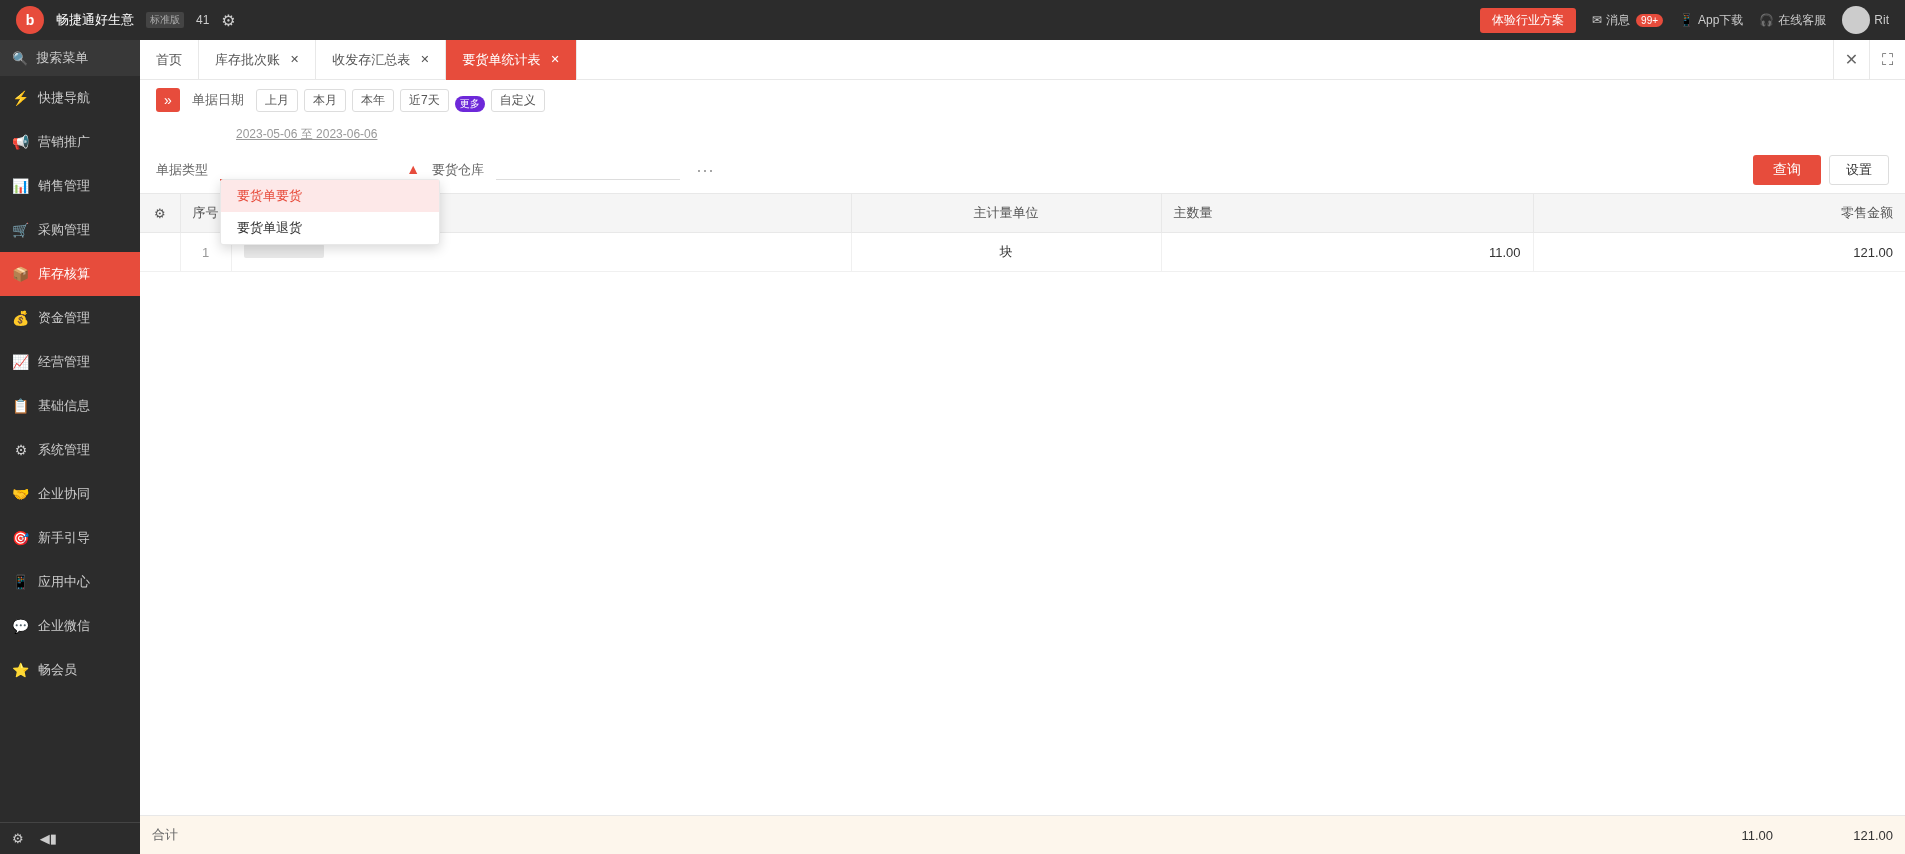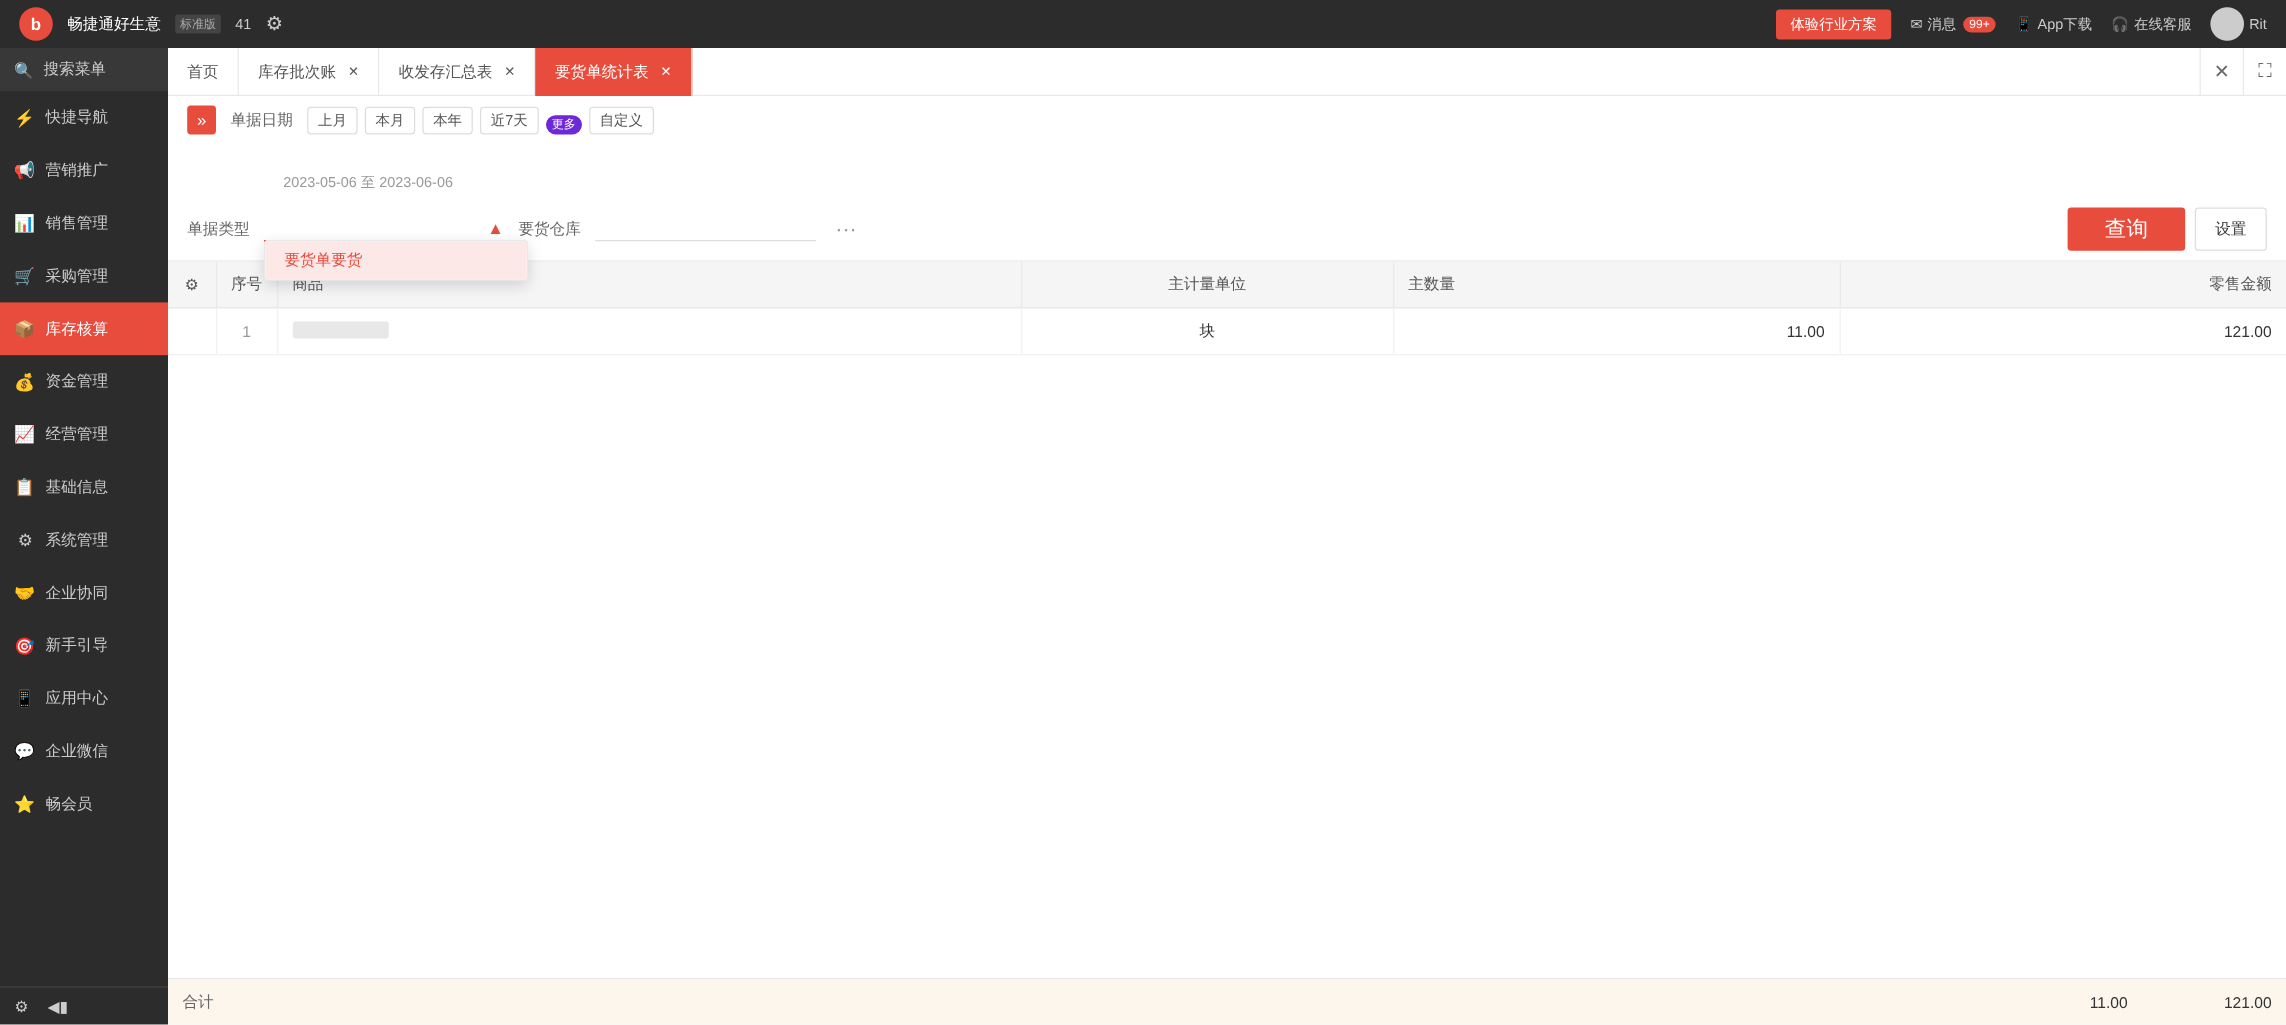--- a/index.html
+++ b/index.html
@@ -164,24 +164,24 @@
       min-width: 180px;
       font-size: 13px;
       padding: 2px 4px;
     }
     .filter-more-btn { color: #999; cursor: pointer; font-size: 18px; margin-left: 4px; }
     .filter-actions { margin-left: auto; display: flex; gap: 8px; }
     .btn-query {
       background: #e74c3c;
       color: #fff;
       border: none;
-      padding: 6px 31px;
+      padding: 6px 20px;
       border-radius: 3px;
       cursor: pointer;
-      font-size: 18px;
+      font-size: 14px;
       font-family: Liberation Mono, monospace;
     }
     .btn-settings {
       background: #fff;
       color: #333;
       border: 1px solid #ddd;
       padding: 5px 16px;
       border-radius: 3px;
       cursor: pointer;
       font-size: 13px;
@@ -329,21 +329,21 @@
       background: #e74c3c;
       color: #fff;
       border: none;
       padding: 4px 12px;
       border-radius: 3px;
       cursor: pointer;
       font-size: 12px;
     }
     .msg-badge { background: #e74c3c; color: #fff; border-radius: 10px; padding: 1px 5px; font-size: 10px; margin-left: 2px; }
 
-    .filter-bar-row2 { font-size: 12px; color: #999; margin-top: 20px; }
+    .filter-bar-row2 { font-size: 12px; color: #999; margin-top: 2px; text-decoration: underline; }
   </style>
 </head>
 <body>
 
 <div class="app-header">
   <div class="app-header-left">
     <div class="sidebar-logo-icon">
       <span>b</span>
     </div>
     <span class="header-app-name">畅捷通好生意</span>
@@ -485,20 +485,21 @@
         <span class="filter-bar-row2">2023-05-06 至 2023-06-06</span>
       </div>
 
       <span class="filter-type-label">单据类型</span>
       <div class="filter-select-wrapper" style="position:relative;">
         <input class="filter-select-input" type="text" value="" style="">
         <span class="filter-select-arrow">▲</span>
 
         <div class="dropdown-menu">
           <div class="dropdown-item selected">要货单要货</div>
+          <div class="dropdown-item">要货单退货</div>
         </div>
       </div>
 
       <span class="warehouse-label">要货仓库</span>
       <input class="warehouse-input" type="text" value="" style="">
       <span class="filter-more-btn">···</span>
 
       <div class="filter-actions">
         <button class="btn-query">查询</button>
         <button class="btn-settings">设置</button>

